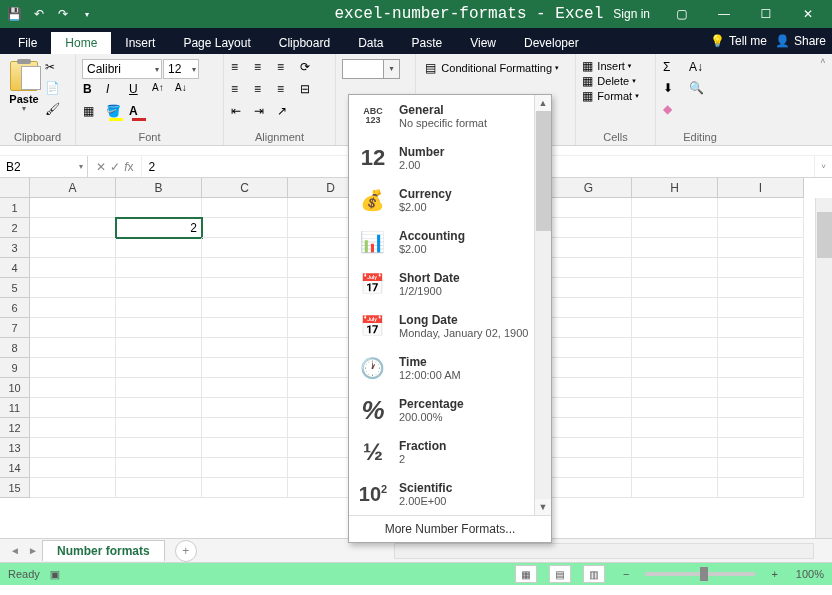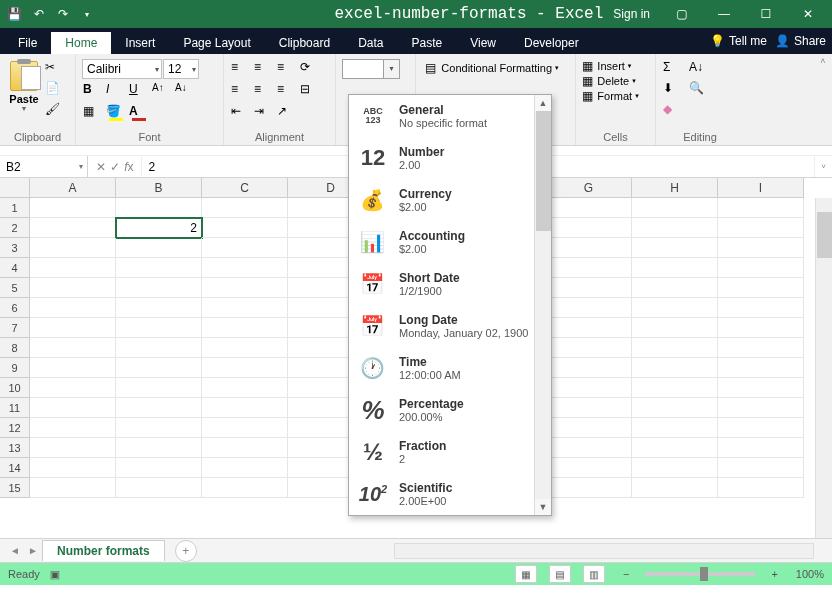--- a/index.html
+++ b/index.html
@@ -579,22 +579,23 @@
           <div class="dd-icon">
             <b style="font-size:24px;">½</b>
           </div>
           <div class="dd-text">
             <div class="t1">Fraction</div>
             <div class="t2">2</div>
           </div>
         </div>
         <div class="dd-item">
           <div class="dd-icon">
-            <b style="font-size:20px;font-style:italic;">10<sup style="font-size:11px;">2</sup></b>
+            <b style="font-size:20px;">10<sup style="font-size:11px;">2</sup></b>
           </div>
           <div class="dd-text">
             <div class="t1">Scientific</div>
             <div class="t2">2.00E+00</div>
           </div>
         </div>
       </div>
   </div>
+  <div class="dd-footer">More Number Formats...</div>
 </div>
 
 </body></html>

